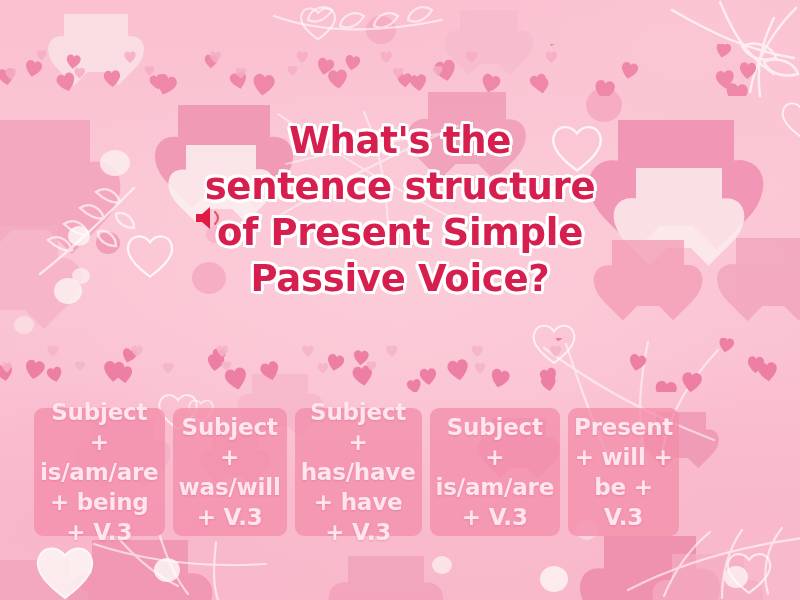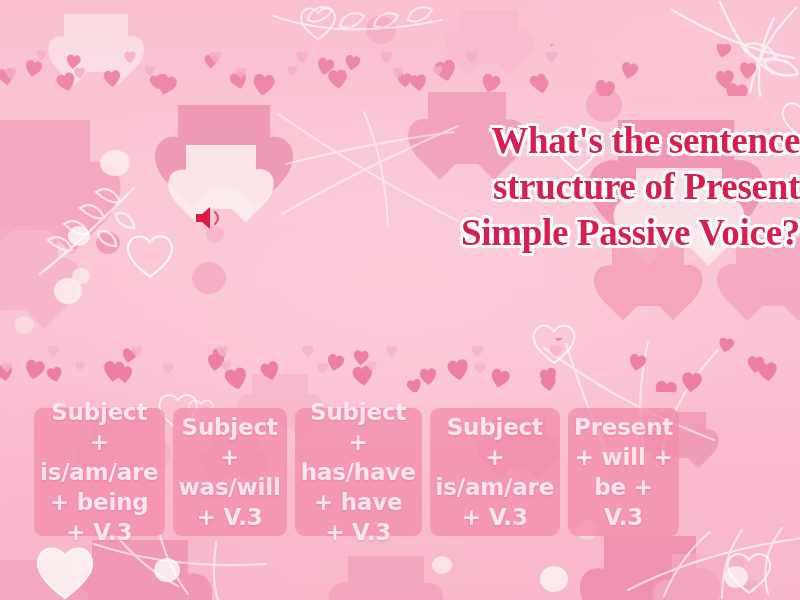--- a/index.html
+++ b/index.html
@@ -76,23 +76,22 @@
     border-radius: 50%;
     pointer-events: none;
   }
 
   
   #question-area {
     position: absolute;
     left: 0;
     top: 118px;
     width: 800px;
-    text-align: right;
+    text-align: center;
     pointer-events: none;
-    font-family: Liberation Serif, serif;
   }
   #question-title {
     display: inline-block;
     max-width: 420px;
     font-size: 37px;
     line-height: 46px;
     font-weight: bold;
     color: #d61f4e;
     letter-spacing: -0.3px;
     text-shadow:

